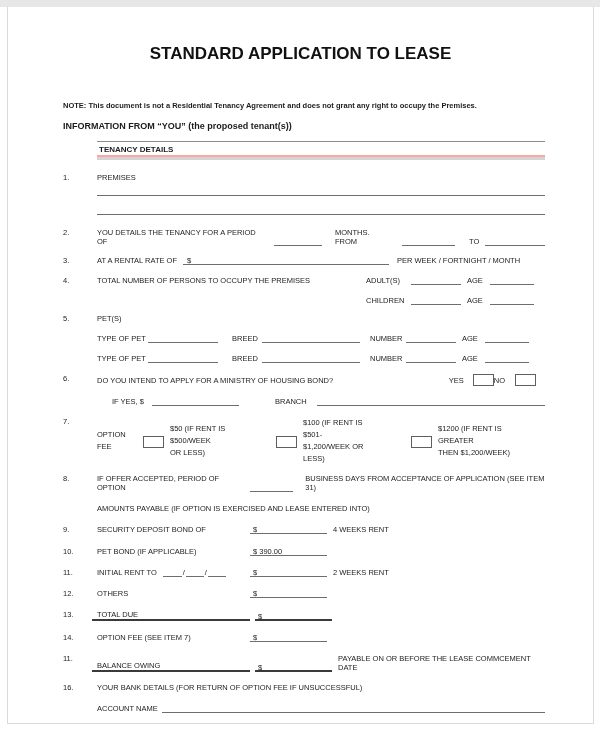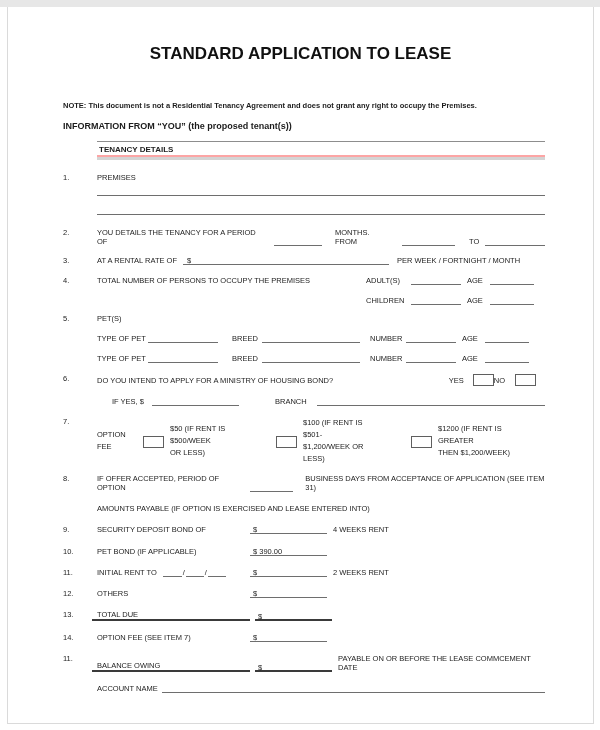--- a/index.html
+++ b/index.html
@@ -283,20 +283,26 @@
 
     <div class="row" style="margin-top:12px;">
       <span class="num">11.</span>
       <div class="rb">
         <span class="lbl-col lbl-ul">BALANCE OWING</span>
         <span class="amt thick" style="margin-left:5px;"><span>$</span></span>
         <span style="margin-left:6px;">PAYABLE ON OR BEFORE THE LEASE COMMCEMENT DATE</span>
       </div>
     </div>
 
+    <div class="row" style="margin-top:11px;">
+      <span class="num">16.</span>
+      <div class="rb">
+          <span>YOUR BANK DETAILS (FOR RETURN OF OPTION FEE IF UNSUCCESSFUL)</span>
+        </div>
+    </div>
     <div class="row" style="margin-top:12px;">
       <span class="num"></span>
       <div class="rb">
         <span style="width:65px;flex-shrink:0;">ACCOUNT NAME</span>
         <span class="ul fill"></span>
       </div>
     </div>
 
   </div>
 </div>

